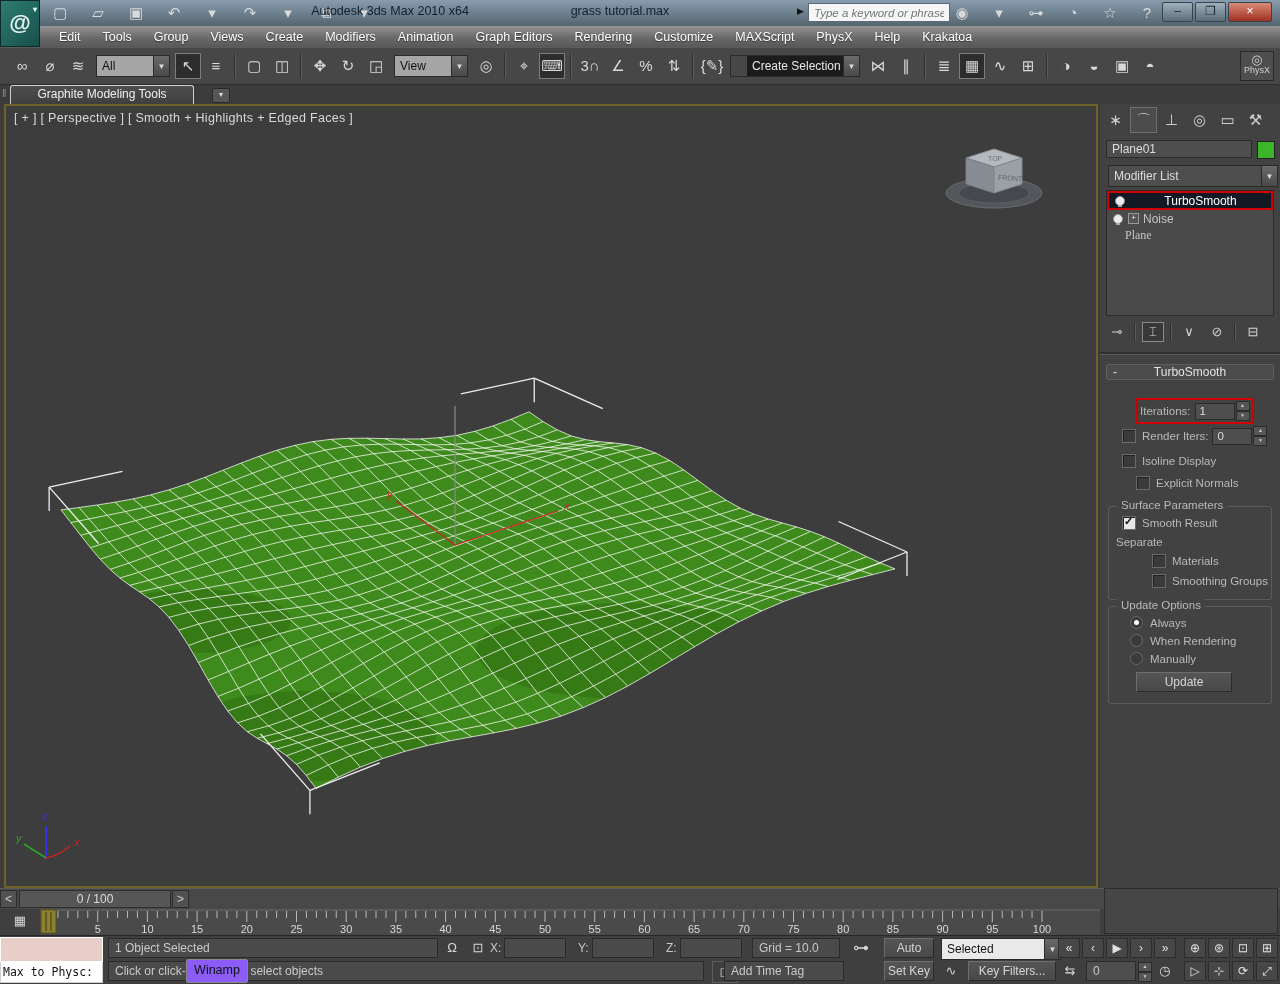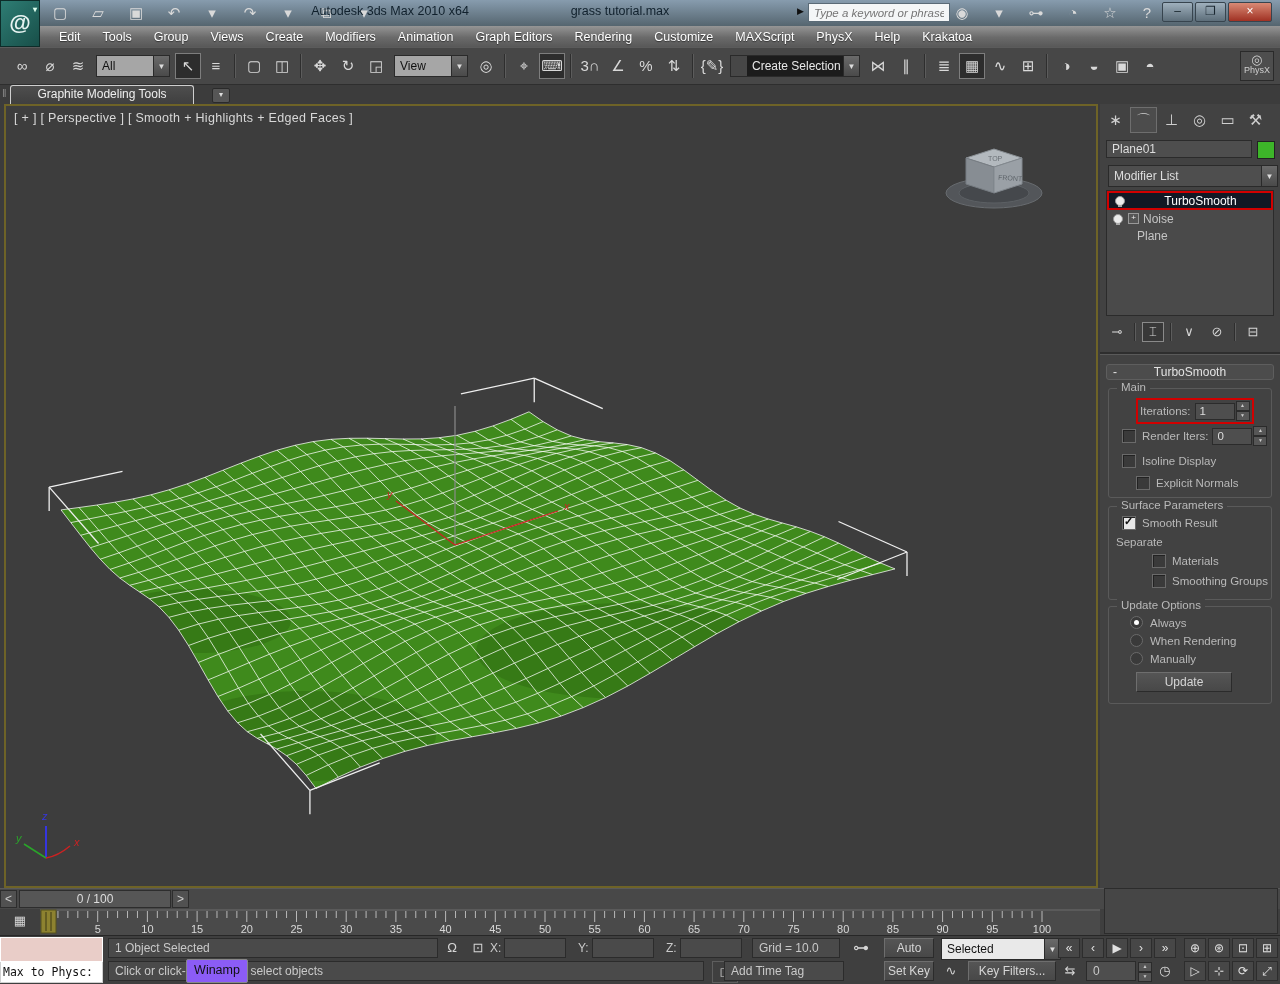--- a/index.html
+++ b/index.html
@@ -69,21 +69,21 @@
   .objname{position:absolute;left:6px;top:36px;width:146px;height:18px;line-height:16px;padding-left:5px;}
   .objcolor{position:absolute;left:157px;top:37px;width:16px;height:16px;border:1px solid #222;}
   .modlist{position:absolute;left:4px;top:61px;width:168px;height:20px;}
   .modlist .cval{flex:1;}
   .stack{position:absolute;left:6px;top:86px;width:168px;height:126px;background:#4a4a4a;border:1px solid #2b2b2b;box-sizing:border-box;}
   .stack-row{height:17px;display:flex;align-items:center;color:#c4c4c4;}
   .stack-row.sel{background:#121824;color:#fff;border:2px solid #d10000;height:19px;box-sizing:border-box;}
   .bulb{width:8px;height:8px;border-radius:50%;background:#ececec;border:1px solid #999;margin:0 5px 0 6px;position:relative;}
   .bulb::after{content:"";position:absolute;left:2px;top:8px;width:4px;height:2px;background:#aaa;}
   .plusbox{width:9px;height:9px;background:#555;border:1px solid #999;color:#eee;font-size:8px;line-height:8px;text-align:center;margin-right:4px;}
-  .stack-label.indent{margin-left:30px;}
+  .stack-label.indent{margin-left:18px;font-family:Liberation Serif, serif;}
   .stack-tools{position:absolute;left:6px;top:218px;width:168px;display:flex;align-items:center;gap:6px;}
   .stbtn{width:22px;height:20px;line-height:20px;text-align:center;color:#d5d5d5;font-size:13px;}
   .stbtn.pressed{border:1px solid #8a8a8a;background:#383838;box-sizing:border-box;line-height:18px;}
   .stsep{width:1px;height:18px;background:#2e2e2e;border-right:1px solid #5d5d5d;}
   .cp-divider{position:absolute;left:0;top:248px;width:180px;height:2px;background:#2e2e2e;border-bottom:1px solid #5a5a5a;}
   .rollout-hdr{position:absolute;left:6px;top:260px;width:168px;height:16px;background:#4c4c4c;border:1px solid #5e5e5e;
     border-radius:3px;color:#e2e2e2;text-align:center;line-height:15px;box-sizing:border-box;}
   .rollout-hdr .minus{position:absolute;left:6px;top:0;}
   .grp{position:absolute;border:1px solid #5a5a5a;border-radius:3px;color:#b9b9b9;}
   .grp .legend{position:absolute;left:8px;top:-8px;background:#424242;padding:0 4px;font-size:11.5px;}
@@ -393,23 +393,20 @@
           <span class="stsep"></span>
           <span class="stbtn">⊟</span>
         </div>
       <div class="cp-divider"></div>
 
       <div class="rollout-hdr">
         <span class="minus">-</span>
         <span>TurboSmooth</span>
       </div>
 
-      <div class="grp grp-main">
-        <span class="legend">Main</span>
-      </div>
       <div class="prow" style="left:36px;top:294px;">
         <div class="redbox">
           <span>Iterations:</span>
           <span class="numfield" style="margin-left:4px;">1</span>
           <span class="spin">
               <span>▲</span>
               <span>▼</span>
             </span>
         </div>
       </div>

